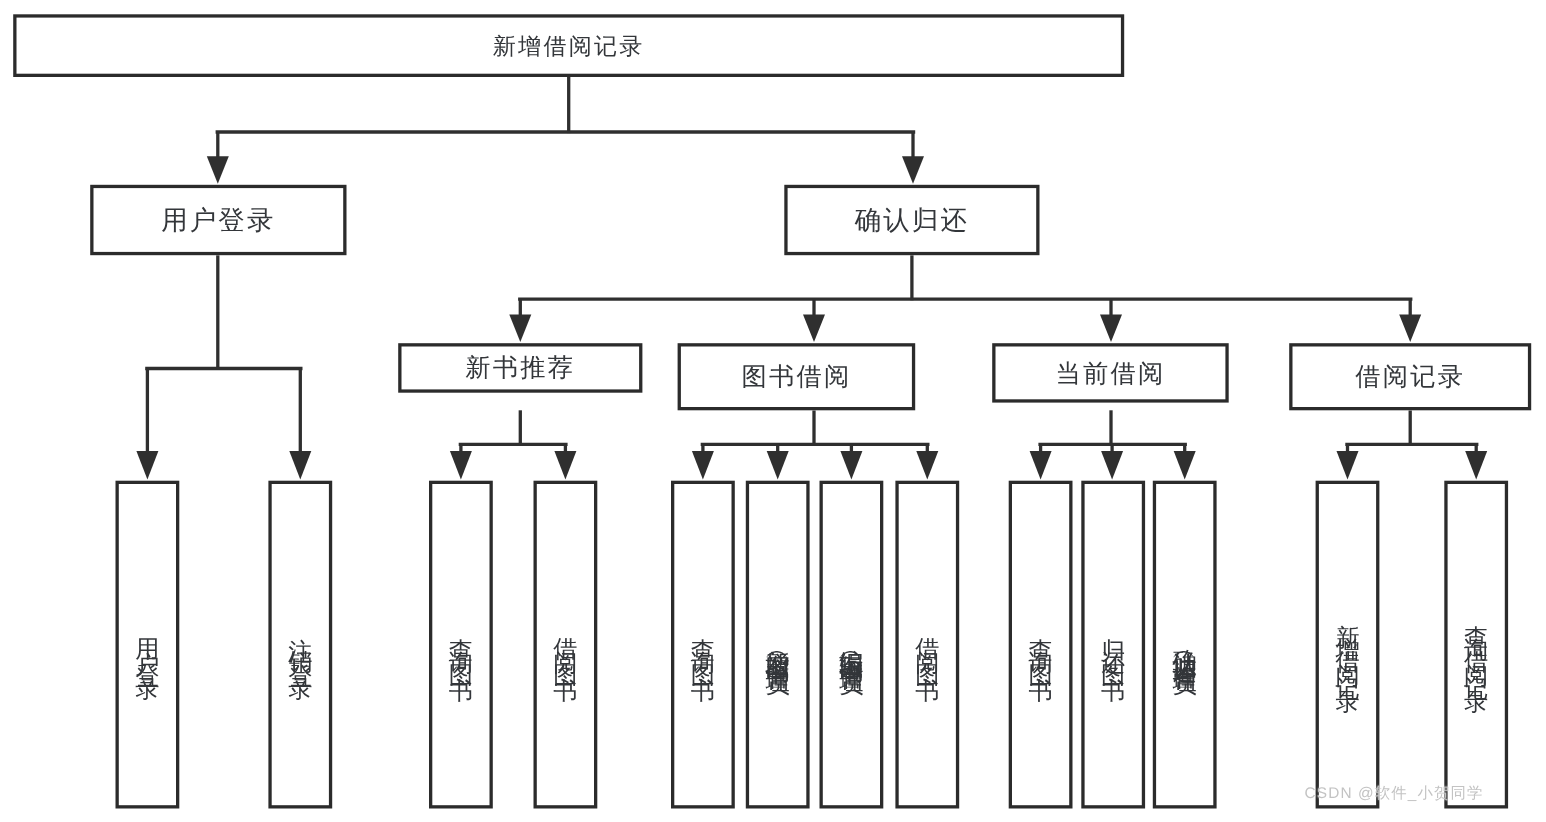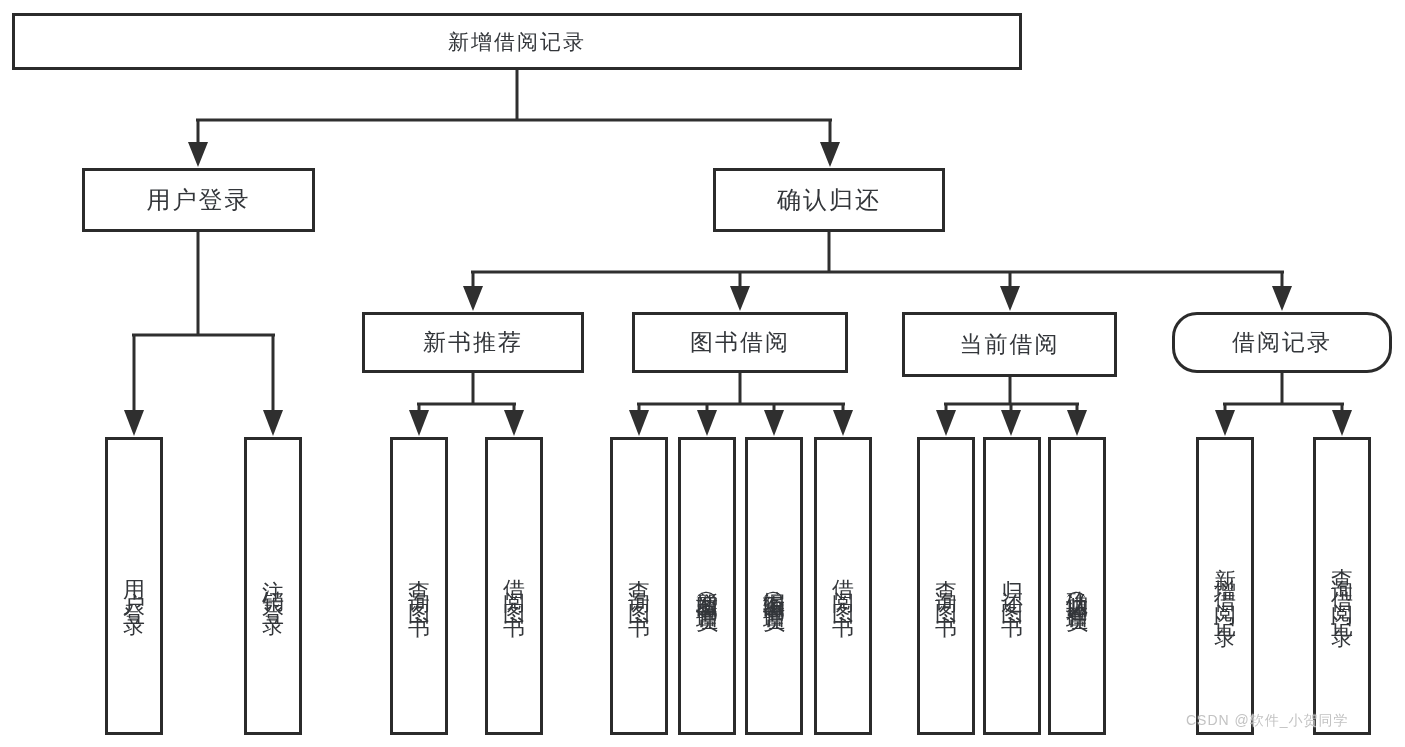--- a/index.html
+++ b/index.html
@@ -143,30 +143,30 @@
     <span>新增借阅记录</span>
   </div>
 
   <div class="box h lvl2" style="left:82px; top:168px; width:233px; height:64px;">
     <span>用户登录</span>
   </div>
   <div class="box h lvl2" style="left:713px; top:168px; width:232px; height:64px;">
     <span>确认归还</span>
   </div>
 
-  <div class="box h lvl3" style="left:362px; top:312px; width:222px; height:61px;">
+  <div class="box h lvl3" style="left:362px; top:312px; width:222px; height:45px;">
     <span>新书推荐</span>
   </div>
-  <div class="box h lvl3" style="left:632px; top:312px; width:216px; height:61px;">
+  <div class="box h lvl3" style="left:616px; top:312px; width:216px; height:61px;">
     <span>图书借阅</span>
   </div>
-  <div class="box h lvl3" style="left:902px; top:312px; width:215px; height:65px;">
+  <div class="box h lvl3" style="left:902px; top:312px; width:215px; height:54px;">
     <span>当前借阅</span>
   </div>
-  <div class="box h lvl3" style="left:1172px; top:312px; width:220px; height:61px;border-radius:25px;">
+  <div class="box h lvl3" style="left:1172px; top:312px; width:220px; height:61px;">
     <span>借阅记录</span>
   </div>
 
   <div class="box leaf" style="left:105px;">
     <span>用户登录</span>
   </div>
   <div class="box leaf" style="left:244px;">
     <span>注销登录</span>
   </div>
 

